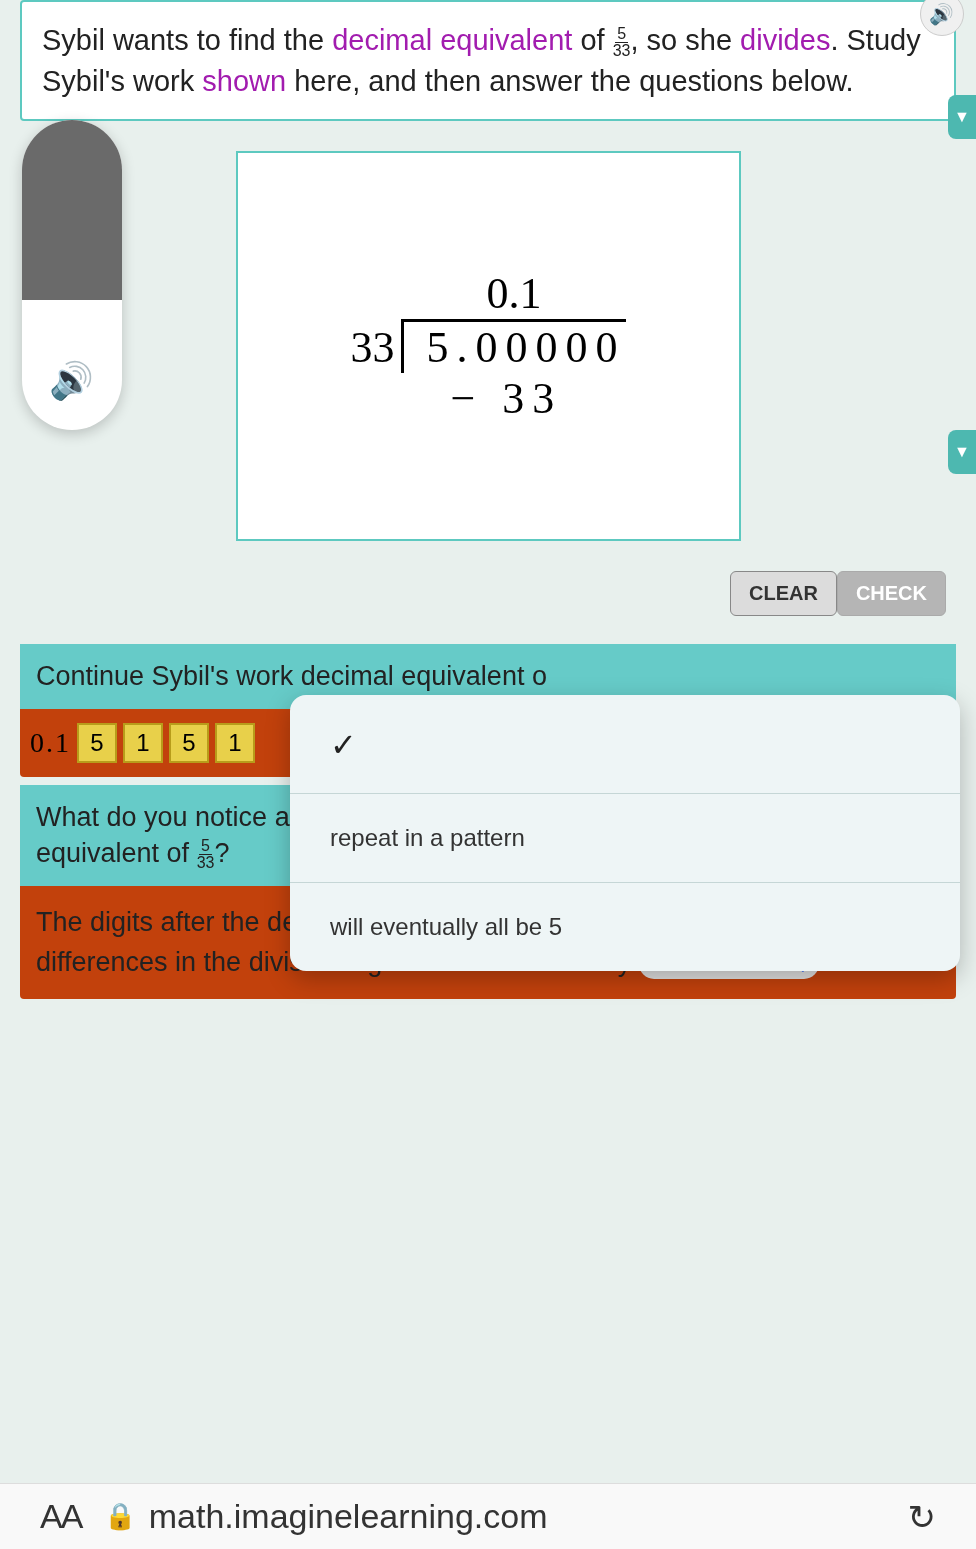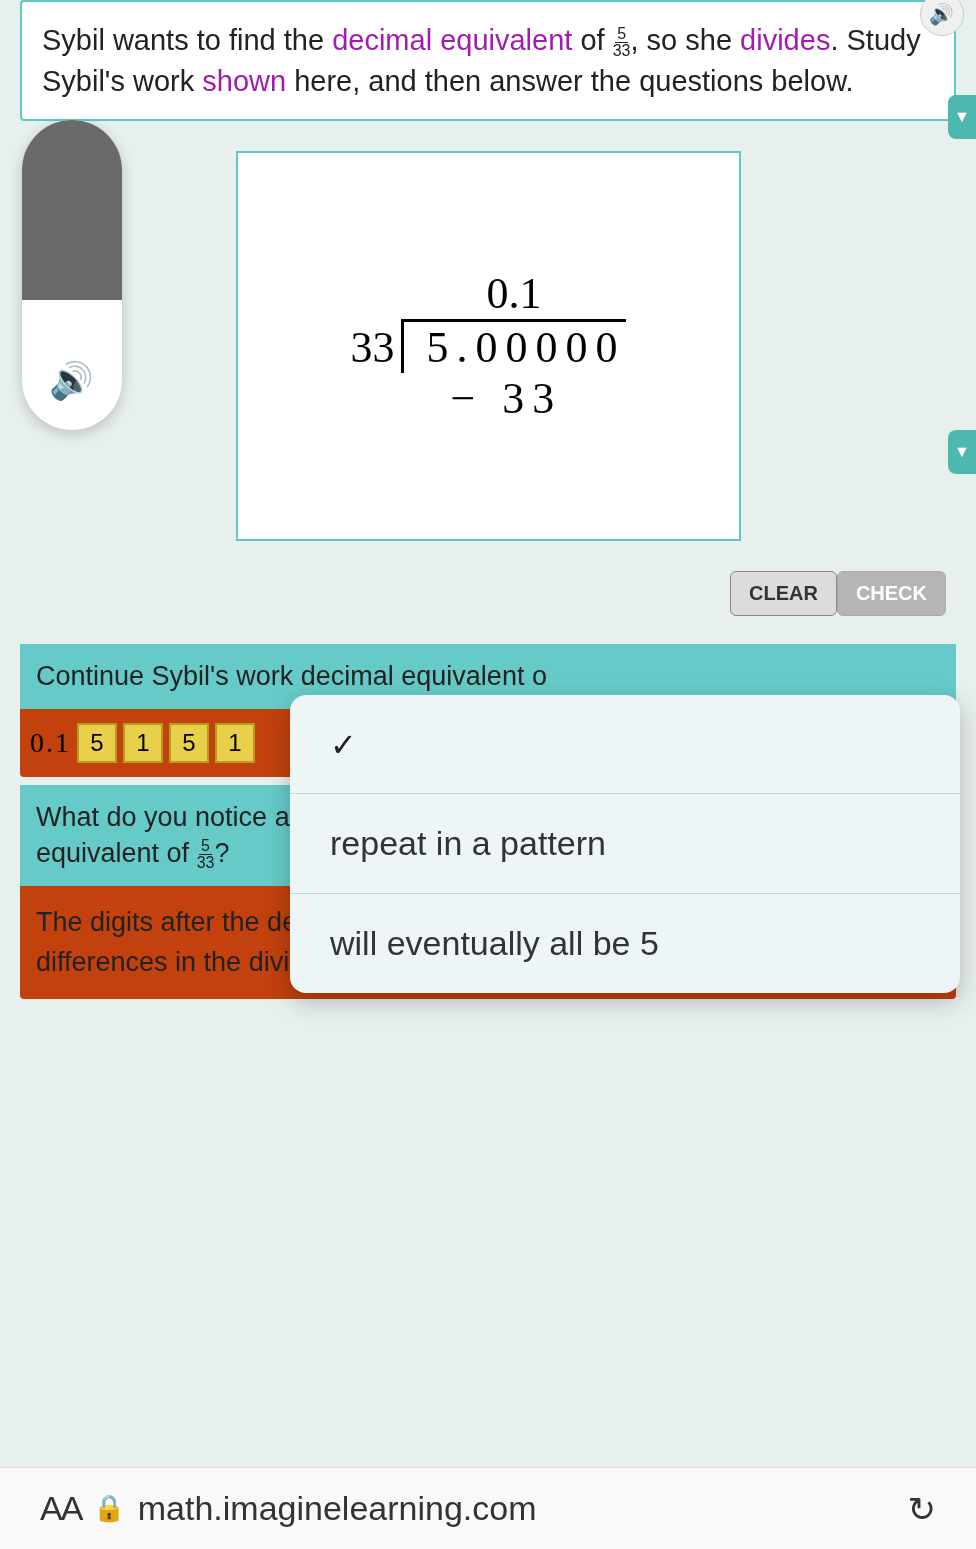--- a/index.html
+++ b/index.html
@@ -155,21 +155,21 @@
       left: 290px;
       width: 670px;
       background: #eef5f6;
       border-radius: 16px;
       box-shadow: 0 8px 24px rgba(0,0,0,0.25);
       z-index: 100;
       overflow: hidden;
     }
     .dropdown-item {
       padding: 30px 40px;
-      font-size: 34px;
+      font-size: 24px;
       color: #333;
       border-bottom: 1px solid #c5d6d6;
       cursor: pointer;
     }
     .dropdown-item:last-child { border-bottom: none; }
     .dropdown-item.selected {
       padding: 28px 40px;
       font-size: 36px;
     }
     .volume-overlay {
@@ -212,27 +212,27 @@
       color: white;
       font-size: 16px;
     }
     .tab-right.t1 { top: 95px; }
     .tab-right.t2 { top: 430px; }
     .browser-bar {
       position: absolute;
       bottom: 0;
       left: 0;
       right: 0;
-      height: 82px;
+      height: 66px;
       background: #f9f9f9;
       border-top: 1px solid #ddd;
       display: flex;
       align-items: center;
       padding: 0 40px;
-      gap: 12px;
+      gap: 23px;
       font-size: 34px;
       color: #333;
     }
     .browser-bar .aa { font-weight: 400; letter-spacing: -2px; }
     .browser-bar .url { flex: 1; display: flex; align-items: center; gap: 12px; }
     .lock-icon { font-size: 26px; color: #888; }
     .refresh-icon { font-size: 34px; }
     .checkmark { font-size: 32px; color: #222; }
   </style>
 </head>

